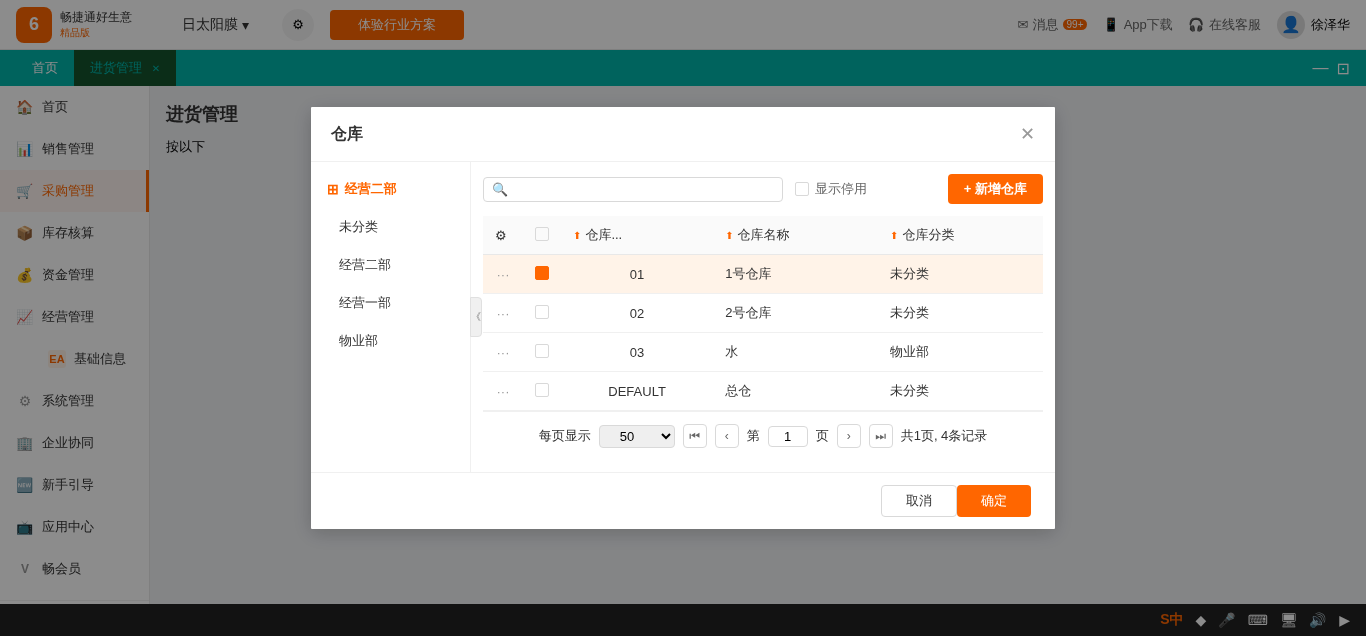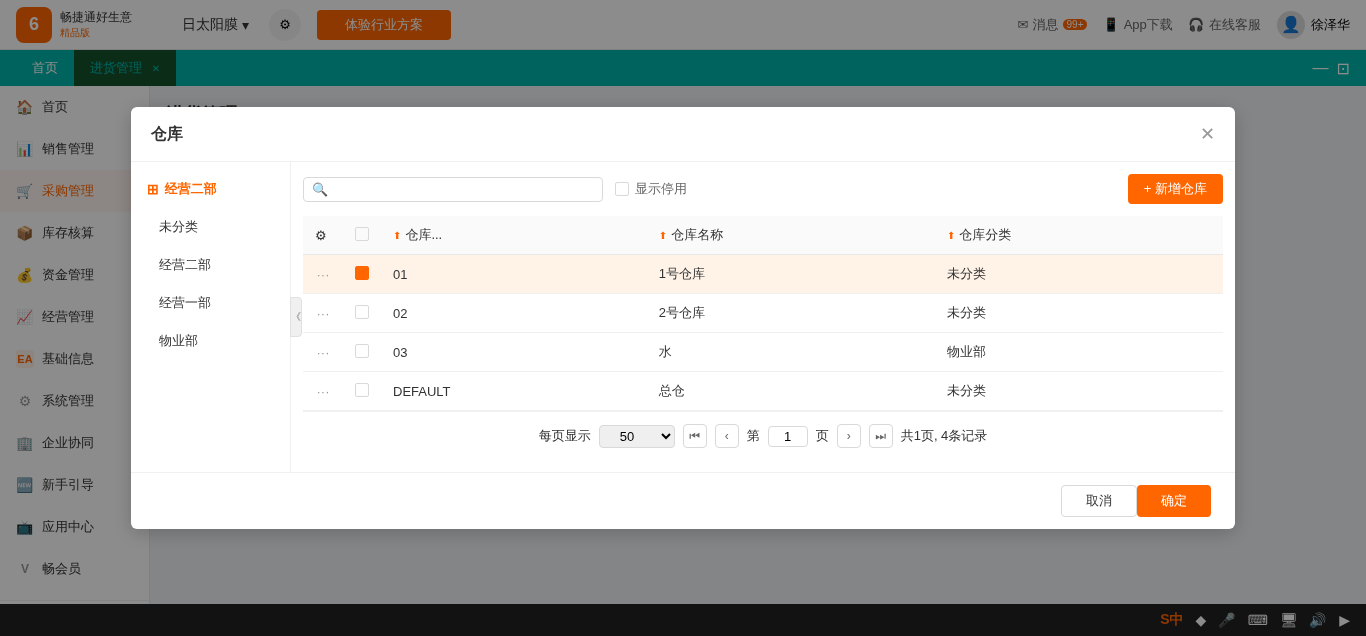--- a/index.html
+++ b/index.html
@@ -30,21 +30,21 @@
       margin-right: 8px;
     }
     .logo-text { font-size: 12px; color: #333; line-height: 1.3; }
     .logo-sub { font-size: 10px; color: #f60; }
     .header-center {
       display: flex; align-items: center; flex: 1;
       padding: 0 16px;
     }
     .store-selector {
       display: flex; align-items: center; cursor: pointer;
-      color: #333; font-size: 14px; margin-right: 16px;
+      color: #333; font-size: 14px; margin-right: 29px;
     }
     .store-selector span { margin-right: 4px; }
     .gear-btn {
       width: 32px; height: 32px; border-radius: 50%;
       background: #f5f5f5; display: flex; align-items: center; justify-content: center;
       cursor: pointer; margin-right: 16px;
     }
     .experience-btn {
       background: #f60; color: white; border: none; border-radius: 4px;
       padding: 6px 28px; cursor: pointer; font-size: 13px;
@@ -134,22 +134,22 @@
 
     
     .modal-overlay {
       position: fixed; top: 0; left: 0; right: 0; bottom: 0;
       background: rgba(0,0,0,0.45);
       display: flex; align-items: center; justify-content: center;
       z-index: 1000;
     }
     .modal {
       background: #fff;
-      border-radius: 6px;
-      width: 1104px;
+      border-radius: 1px;
+      width: 744px;
       max-height: 560px;
       display: flex; flex-direction: column;
       box-shadow: 0 4px 20px rgba(0,0,0,0.2);
     }
     .modal-header {
       display: flex; align-items: center; justify-content: space-between;
       padding: 16px 20px;
       border-bottom: 1px solid #f0f0f0;
     }
     .modal-title { font-size: 16px; font-weight: bold; color: #333; }
@@ -207,37 +207,37 @@
     .show-disabled {
       display: flex; align-items: center; gap: 6px; cursor: pointer; color: #666; font-size: 13px;
     }
     .checkbox {
       width: 14px; height: 14px; border: 1px solid #d9d9d9; border-radius: 2px;
       display: inline-block; cursor: pointer;
     }
     .add-btn {
       margin-left: auto;
       background: #f60; color: white; border: none; border-radius: 4px;
-      padding: 6px 16px; cursor: pointer; font-size: 13px;
+      padding: 6px 16px; cursor: pointer; font-size: 13px; font-weight: bold;
     }
 
     
     .data-table {
       width: 100%; border-collapse: collapse; font-size: 13px;
     }
     .data-table th {
       background: #fafafa; padding: 10px 12px; text-align: left;
       border-bottom: 1px solid #e8e8e8; color: #333; font-weight: normal;
       white-space: nowrap;
     }
     .data-table td {
       padding: 10px 12px; border-bottom: 1px solid #f0f0f0; color: #333;
     }
     .data-table tr.selected { background: #fff3e8; }
-    .row-num { color: #666; }
+    .row-num { color: #666; text-align: center; }
     .row-gear { text-align: center; }
 
     
     .pagination {
       display: flex; align-items: center; justify-content: center;
       padding: 12px; gap: 8px; font-size: 13px; color: #333;
       border-top: 1px solid #f0f0f0; margin-top: auto;
     }
     .page-select {
       display: flex; align-items: center; gap: 4px;
@@ -368,21 +368,21 @@
     </div>
     <div class="sidebar-item">
       <div class="sidebar-icon">💰</div>
       <span>资金管理</span>
     </div>
     <div class="sidebar-item">
       <div class="sidebar-icon">📈</div>
       <span>经营管理</span>
     </div>
     <div class="sidebar-item">
-      <div class="sidebar-icon" style="font-size:11px;font-weight:bold;color:#f60;background:#fff3e8;border-radius:3px;padding:1px 3px;">EA</div>
+      <div class="sidebar-icon" style="font-size:11px;font-weight:bold;color:#f60;background:#fff3e8;border-radius:3px;padding:1px 3px;margin-left:32px;">EA</div>
       <span>基础信息</span>
     </div>
     <div class="sidebar-item">
       <div class="sidebar-icon">⚙</div>
       <span>系统管理</span>
     </div>
     <div class="sidebar-item">
       <div class="sidebar-icon">🏢</div>
       <span>企业协同</span>
     </div>

